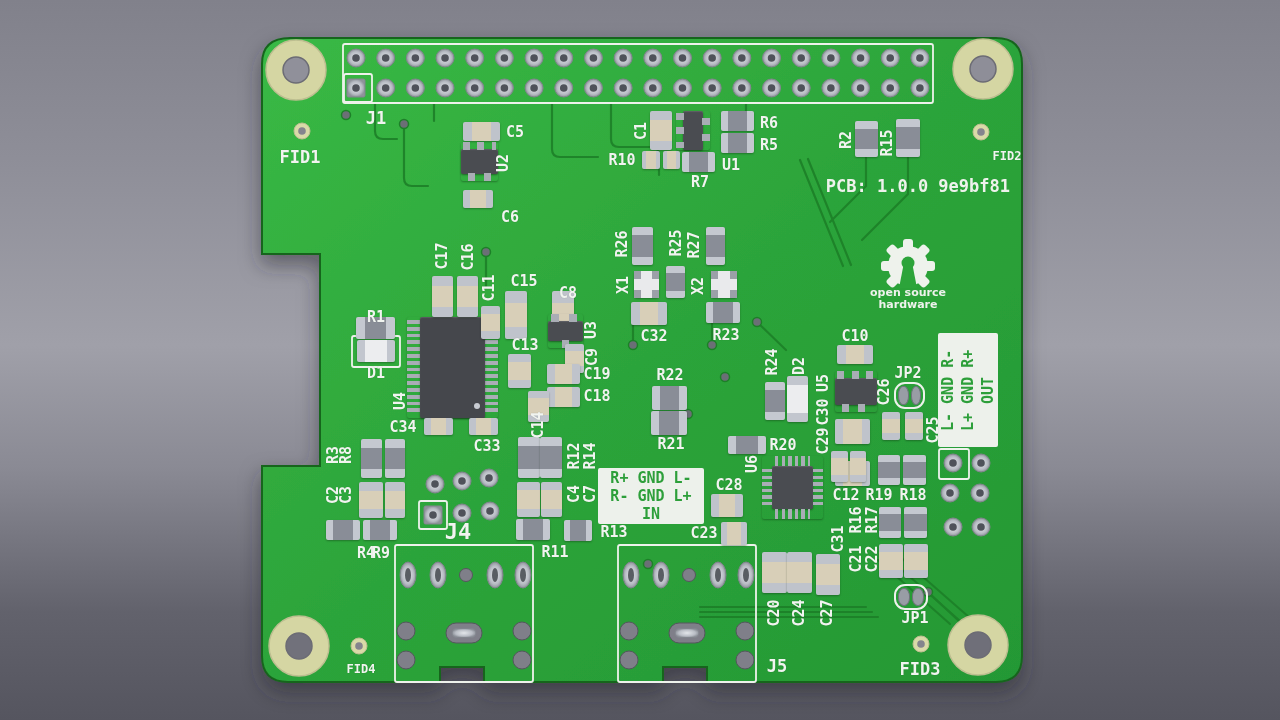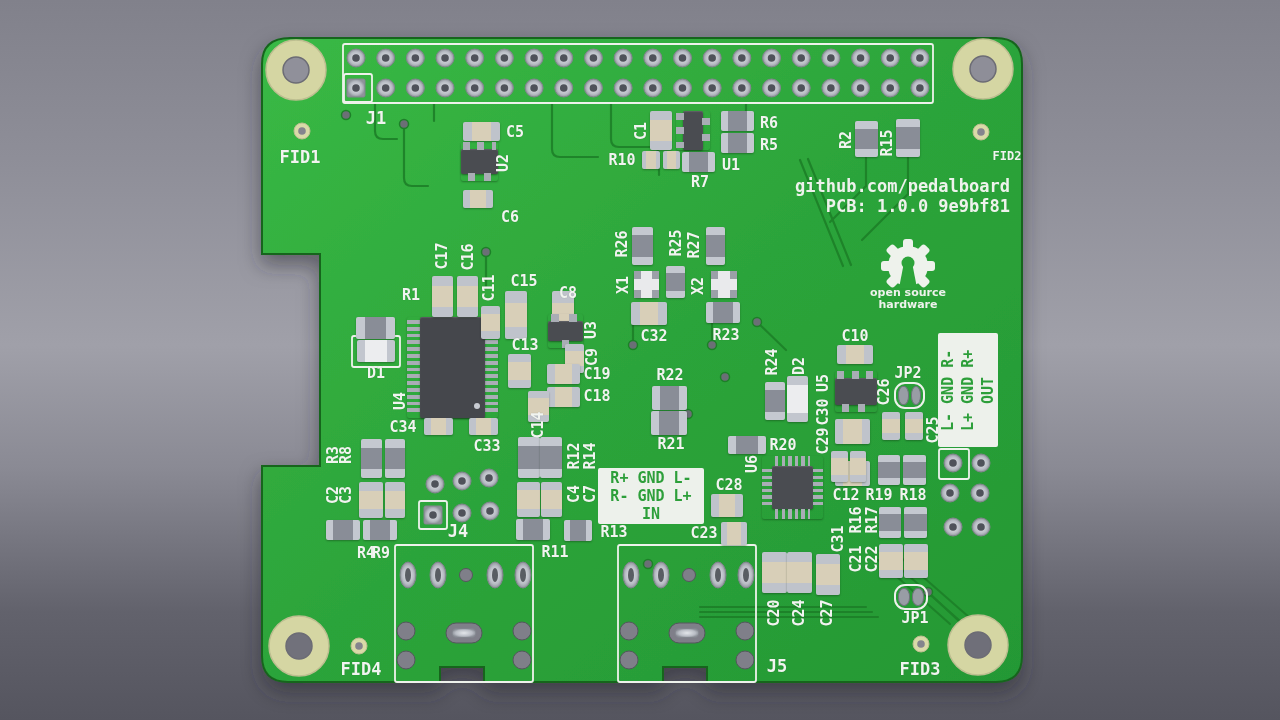--- a/index.html
+++ b/index.html
@@ -286,21 +286,20 @@
         </g>
       </g>
       <g fill="#2ca43a">
         <circle cx="0" cy="-3" r="6.5"></circle>
         <polygon points="-4.5,-1 4.5,-1 9,22 -9,22"></polygon>
       </g>
     </g>
   </svg>
 
   <div id="title-block">
-    <div>github.com/pedalboard</div>
     <div>PCB: 1.0.0 9e9bf81</div>
   </div>
 
   <div id="oshw-text">
     <div>open source</div>
     <div>hardware</div>
   </div>
 
   <div id="in-box">
     <span>R+ GND L-</span>
@@ -340,21 +339,21 @@
       <div class="comp cap h" style="left: 642px; top: 151px; width: 18px; height: 18px;"></div>
       <span class="refdes" style="left: 622px; top: 160px;">R10</span>
       <div class="comp cap h" style="left: 663px; top: 151px; width: 17px; height: 18px;"></div>
       <div class="comp res h" style="left: 682px; top: 152px; width: 33px; height: 20px;"></div>
       <span class="refdes" style="left: 700px; top: 182px;">R7</span>
       <div class="comp res v" style="left: 855px; top: 121px; width: 23px; height: 36px;"></div>
       <span class="refdes v" style="left: 846px; top: 140px;">R2</span>
       <div class="comp res v" style="left: 896px; top: 119px; width: 24px; height: 38px;"></div>
       <span class="refdes v" style="left: 887px; top: 143px;">R15</span>
       <div class="comp res h" style="left: 356px; top: 317px; width: 39px; height: 22px;"></div>
-      <span class="refdes" style="left: 376px; top: 295px; margin-left: 35px;">R1</span>
+      <span class="refdes" style="left: 376px; top: 317px;">R1</span>
       <div class="comp diode h" style="left: 357px; top: 340px; width: 38px; height: 22px;"></div>
       <span class="refdes" style="left: 376px; top: 373px;">D1</span>
       <div class="comp soic " style="left: 407px; top: 317px; width: 91px; height: 101px;">
         <i class="pins pl"></i>
         <i class="pins pr"></i>
         <u class="bd"></u>
         <b class="dot"></b>
       </div>
       <span class="refdes v" style="left: 400px; top: 401px;">U4</span>
       <div class="comp cap v" style="left: 432px; top: 276px; width: 21px; height: 41px;"></div>
@@ -392,21 +391,21 @@
       <div class="comp res v" style="left: 385px; top: 439px; width: 20px; height: 39px;"></div>
       <span class="refdes v" style="left: 346px; top: 455px;">R8</span>
       <div class="comp cap v" style="left: 359px; top: 482px; width: 24px; height: 36px;"></div>
       <span class="refdes v" style="left: 333px; top: 495px;">C2</span>
       <div class="comp cap v" style="left: 385px; top: 482px; width: 20px; height: 36px;"></div>
       <span class="refdes v" style="left: 346px; top: 495px;">C3</span>
       <div class="comp res h" style="left: 326px; top: 520px; width: 34px; height: 20px;"></div>
       <span class="refdes" style="left: 366px; top: 553px;">R4</span>
       <div class="comp res h" style="left: 363px; top: 520px; width: 34px; height: 20px;"></div>
       <span class="refdes" style="left: 381px; top: 553px;">R9</span>
-      <span class="refdes" style="left: 458px; top: 531px; font-size: 17px;">J4</span>
+      <span class="refdes" style="left: 458px; top: 531px; font-size: 22px;">J4</span>
       <div class="comp res v" style="left: 518px; top: 437px; width: 22px; height: 41px;"></div>
       <span class="refdes v" style="left: 574px; top: 456px;">R12</span>
       <div class="comp res v" style="left: 540px; top: 437px; width: 22px; height: 41px;"></div>
       <span class="refdes v" style="left: 590px; top: 456px;">R14</span>
       <div class="comp cap v" style="left: 517px; top: 482px; width: 23px; height: 35px;"></div>
       <span class="refdes v" style="left: 574px; top: 494px;">C4</span>
       <div class="comp cap v" style="left: 541px; top: 482px; width: 21px; height: 35px;"></div>
       <span class="refdes v" style="left: 590px; top: 494px;">C7</span>
       <div class="comp res h" style="left: 516px; top: 519px; width: 34px; height: 21px;"></div>
       <span class="refdes" style="left: 555px; top: 552px;">R11</span>
@@ -504,15 +503,15 @@
       <span class="refdes" style="left: 726px; top: 335px;">R23</span>
       <div class="comp res h" style="left: 652px; top: 386px; width: 35px; height: 24px;"></div>
       <span class="refdes" style="left: 670px; top: 375px;">R22</span>
       <div class="comp res h" style="left: 651px; top: 411px; width: 36px; height: 24px;"></div>
       <span class="refdes" style="left: 671px; top: 444px;">R21</span>
       <span class="refdes" style="left: 376px; top: 118px; font-size: 17px;">J1</span>
       <span class="refdes" style="left: 777px; top: 666px; font-size: 17px;">J5</span>
       <span class="refdes" style="left: 300px; top: 157px; font-size: 17px;">FID1</span>
       <span class="refdes" style="left: 1007px; top: 156px; font-size: 12px;">FID2</span>
       <span class="refdes" style="left: 920px; top: 669px; font-size: 17px;">FID3</span>
-      <span class="refdes" style="left: 361px; top: 669px; font-size: 17px;">FID4</span>
+      <span class="refdes" style="left: 361px; top: 669px; font-size: 12px;">FID4</span>
     </div>
 </div>
 
 </body></html>

